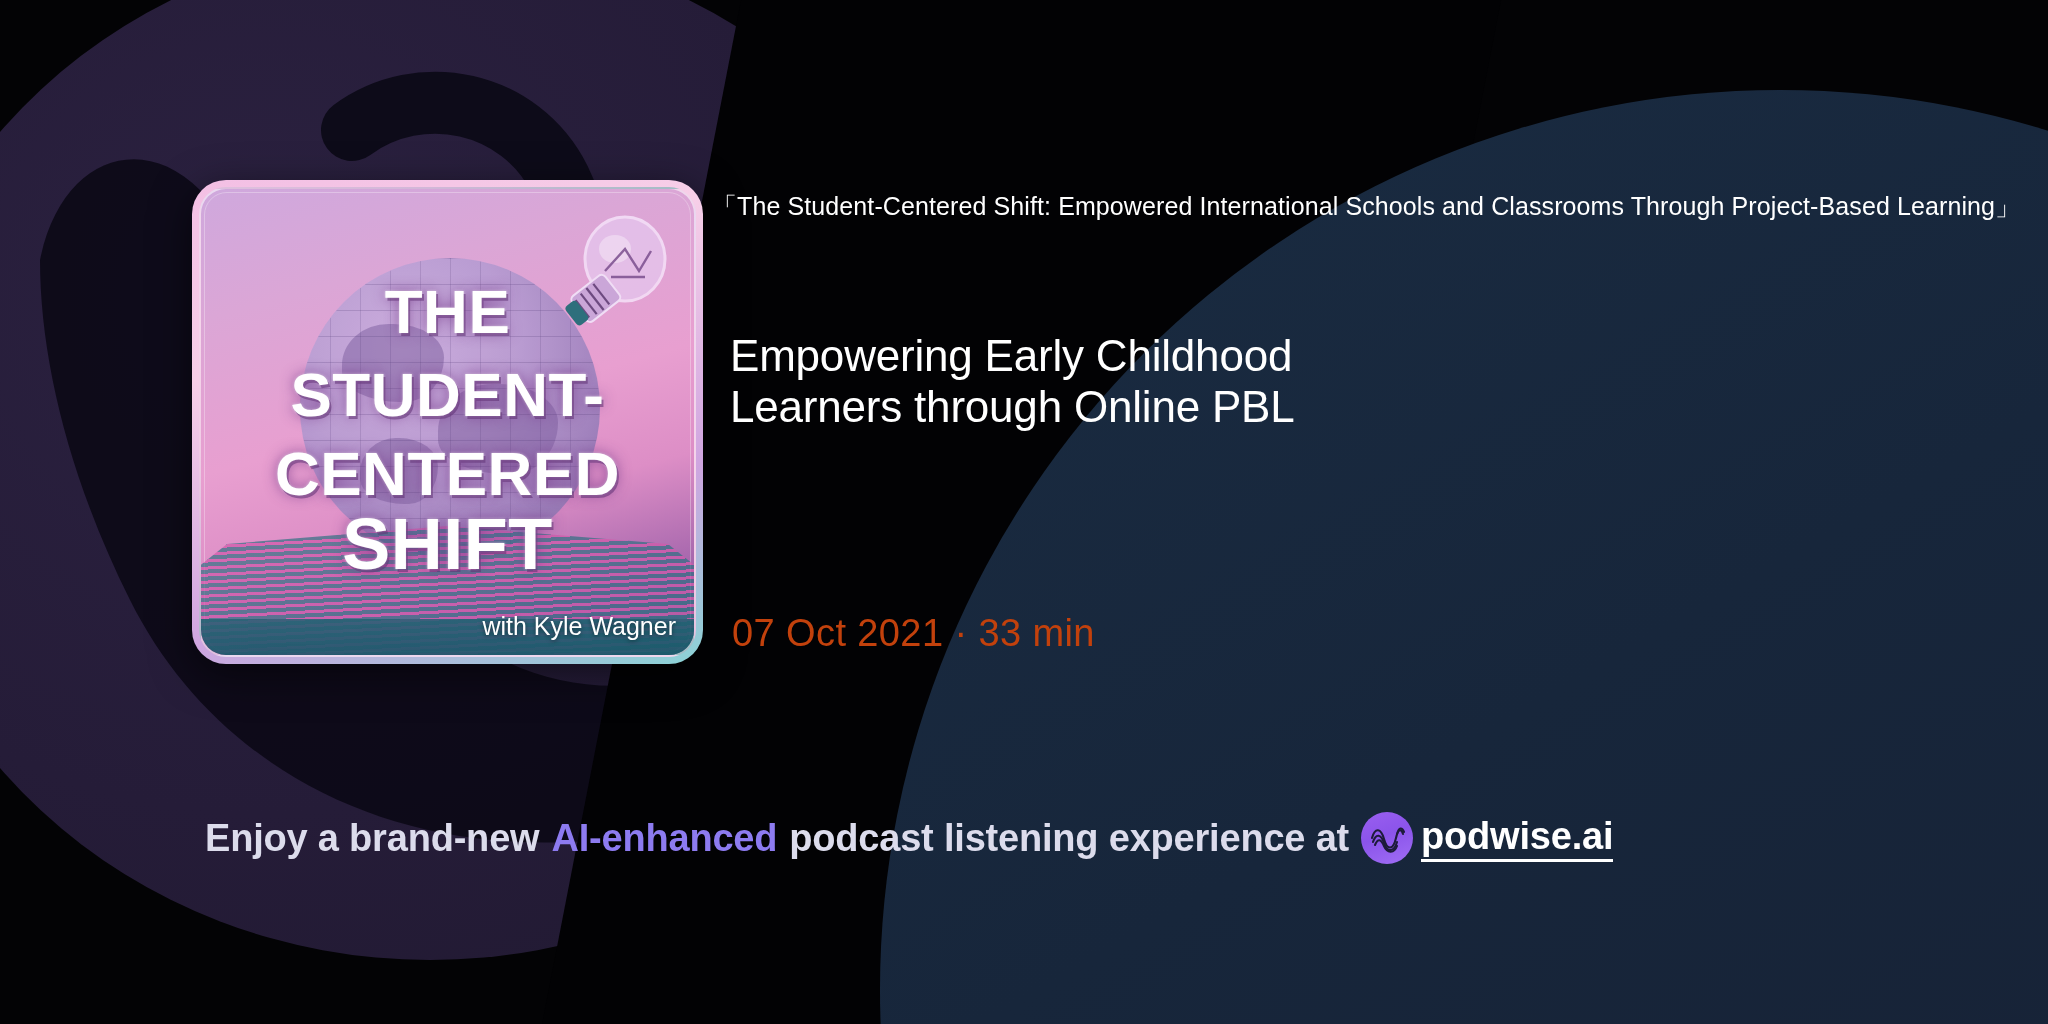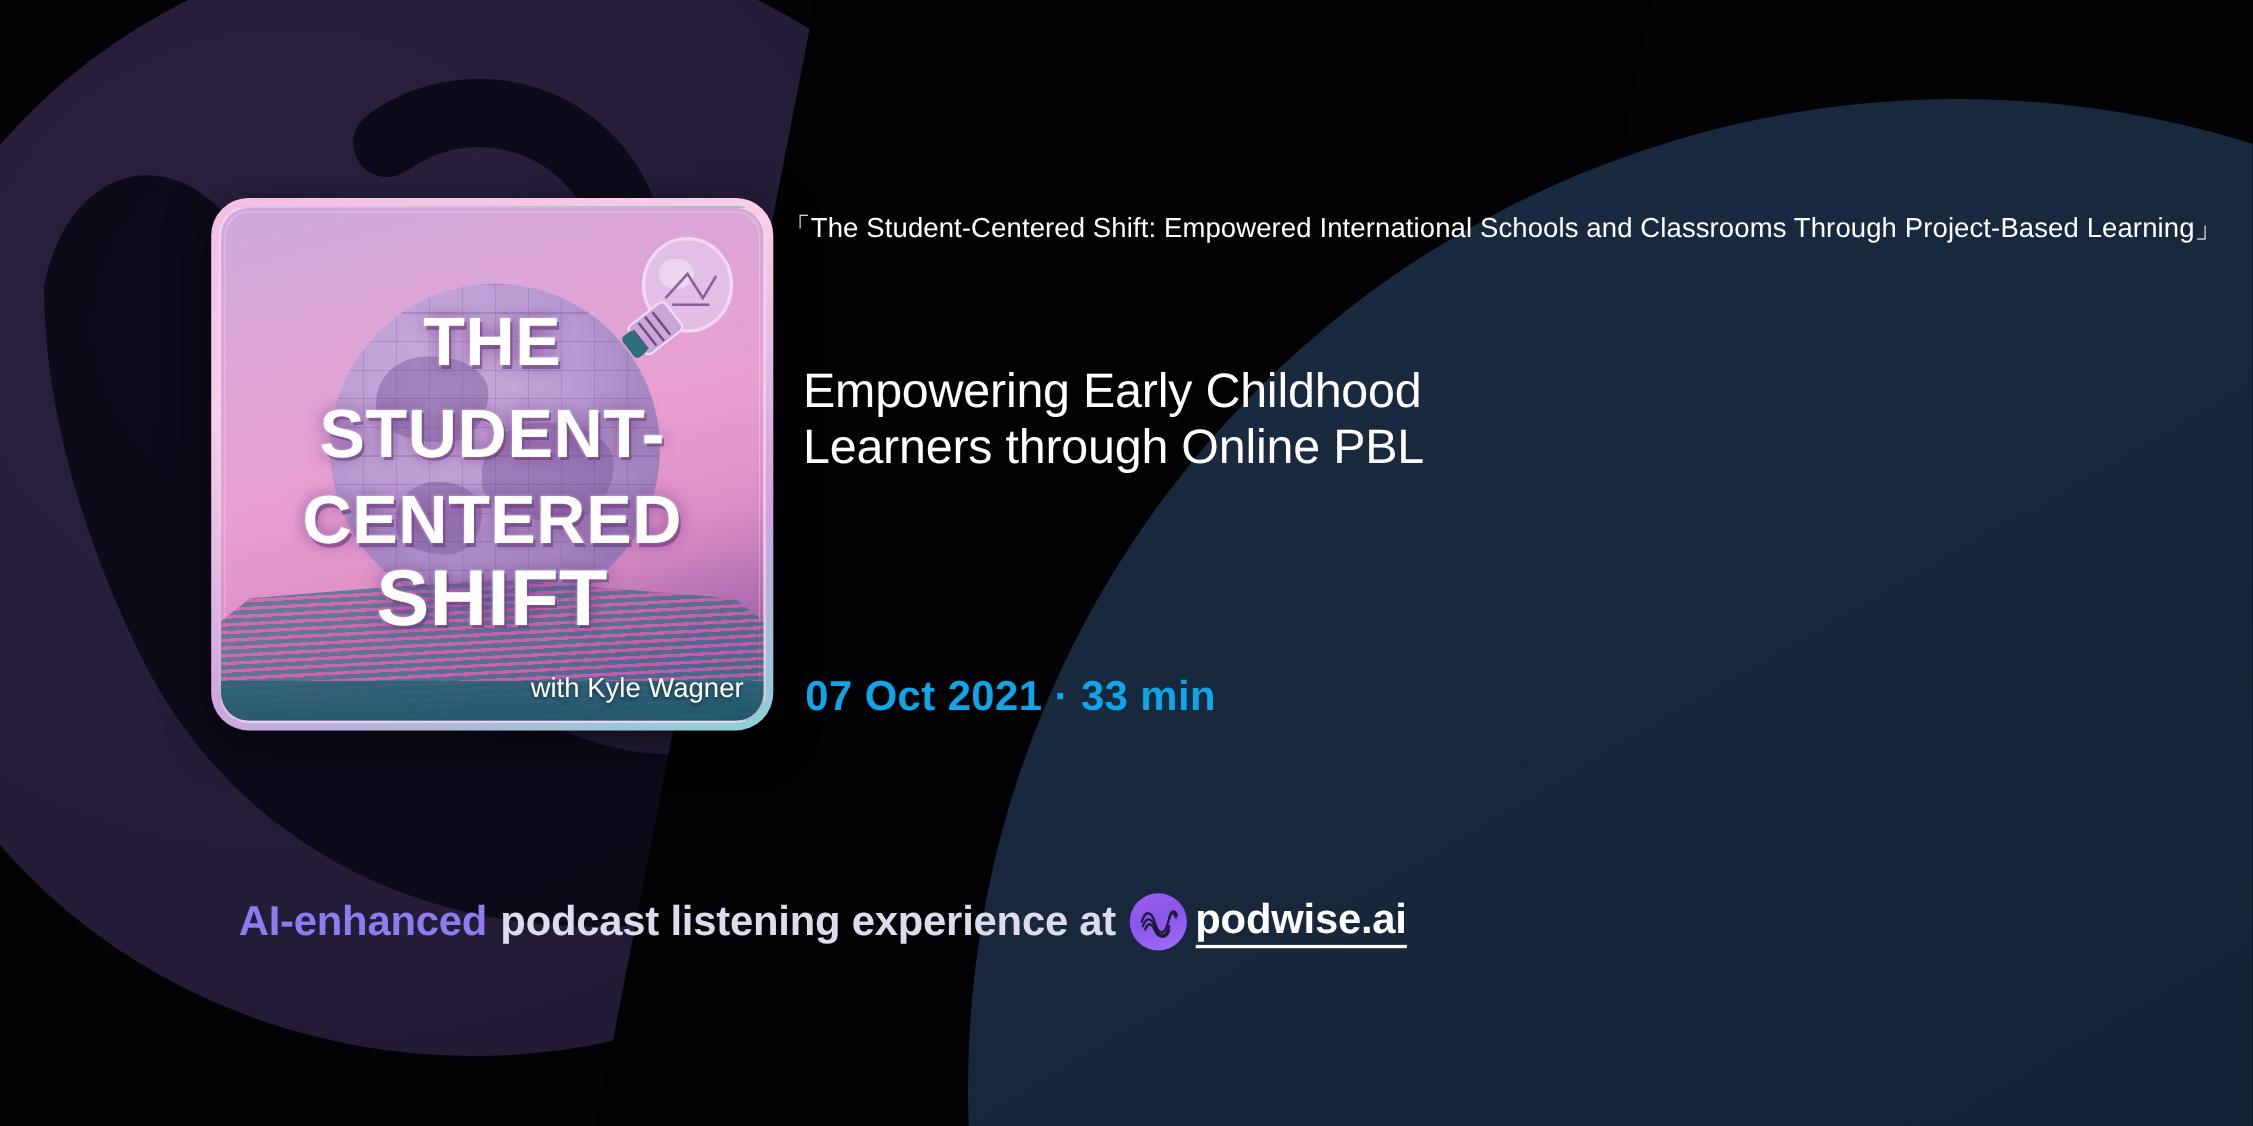--- a/index.html
+++ b/index.html
@@ -159,23 +159,23 @@
     width:1060px;
     color:#ffffff;
     font-size:44px;
     font-weight:400;
     line-height:1.16;
     letter-spacing:-.2px;
   }
   .meta {
     position:absolute;
     left:732px; top:612px;
-    color:#0ea5e9;
+    color:#c2410c;
     font-size:38px;
-    font-weight:700;
+    font-weight:400;
     letter-spacing:.4px;
   }
 
   
   .banner {
     position:absolute;
     left:205px; top:812px;
     display:flex; align-items:center;
     font-size:38px;
     font-weight:bold;
@@ -273,20 +273,21 @@
   <div class="show-title">「The Student-Centered Shift: Empowered International Schools and Classrooms Through Project-Based Learning」</div>
 
   <div class="episode-title">
     <div>Empowering Early Childhood</div>
     <div>Learners through Online PBL</div>
   </div>
 
   <div class="meta">07 Oct 2021 · 33 min</div>
 
   <div class="banner">
+    <span>Enjoy a brand-new</span>
     <span class="sp"></span>
     <span class="hl">AI-enhanced</span>
     <span class="sp"></span>
     <span>podcast listening experience at</span>
 
     <span class="pw-logo">
       <svg width="52" height="52" viewBox="0 0 52 52">
         <g fill="none" stroke="#1d1b3a" stroke-width="2.1" stroke-linecap="round">
           <path d="M11,26 C14,15 20,16 23,27 C26,38 32,39 35,26 C37,17 40,16 42,22"></path>
           <path d="M12,30 C15,21 20,22 23,31 C26,40 33,41 36,30"></path>

